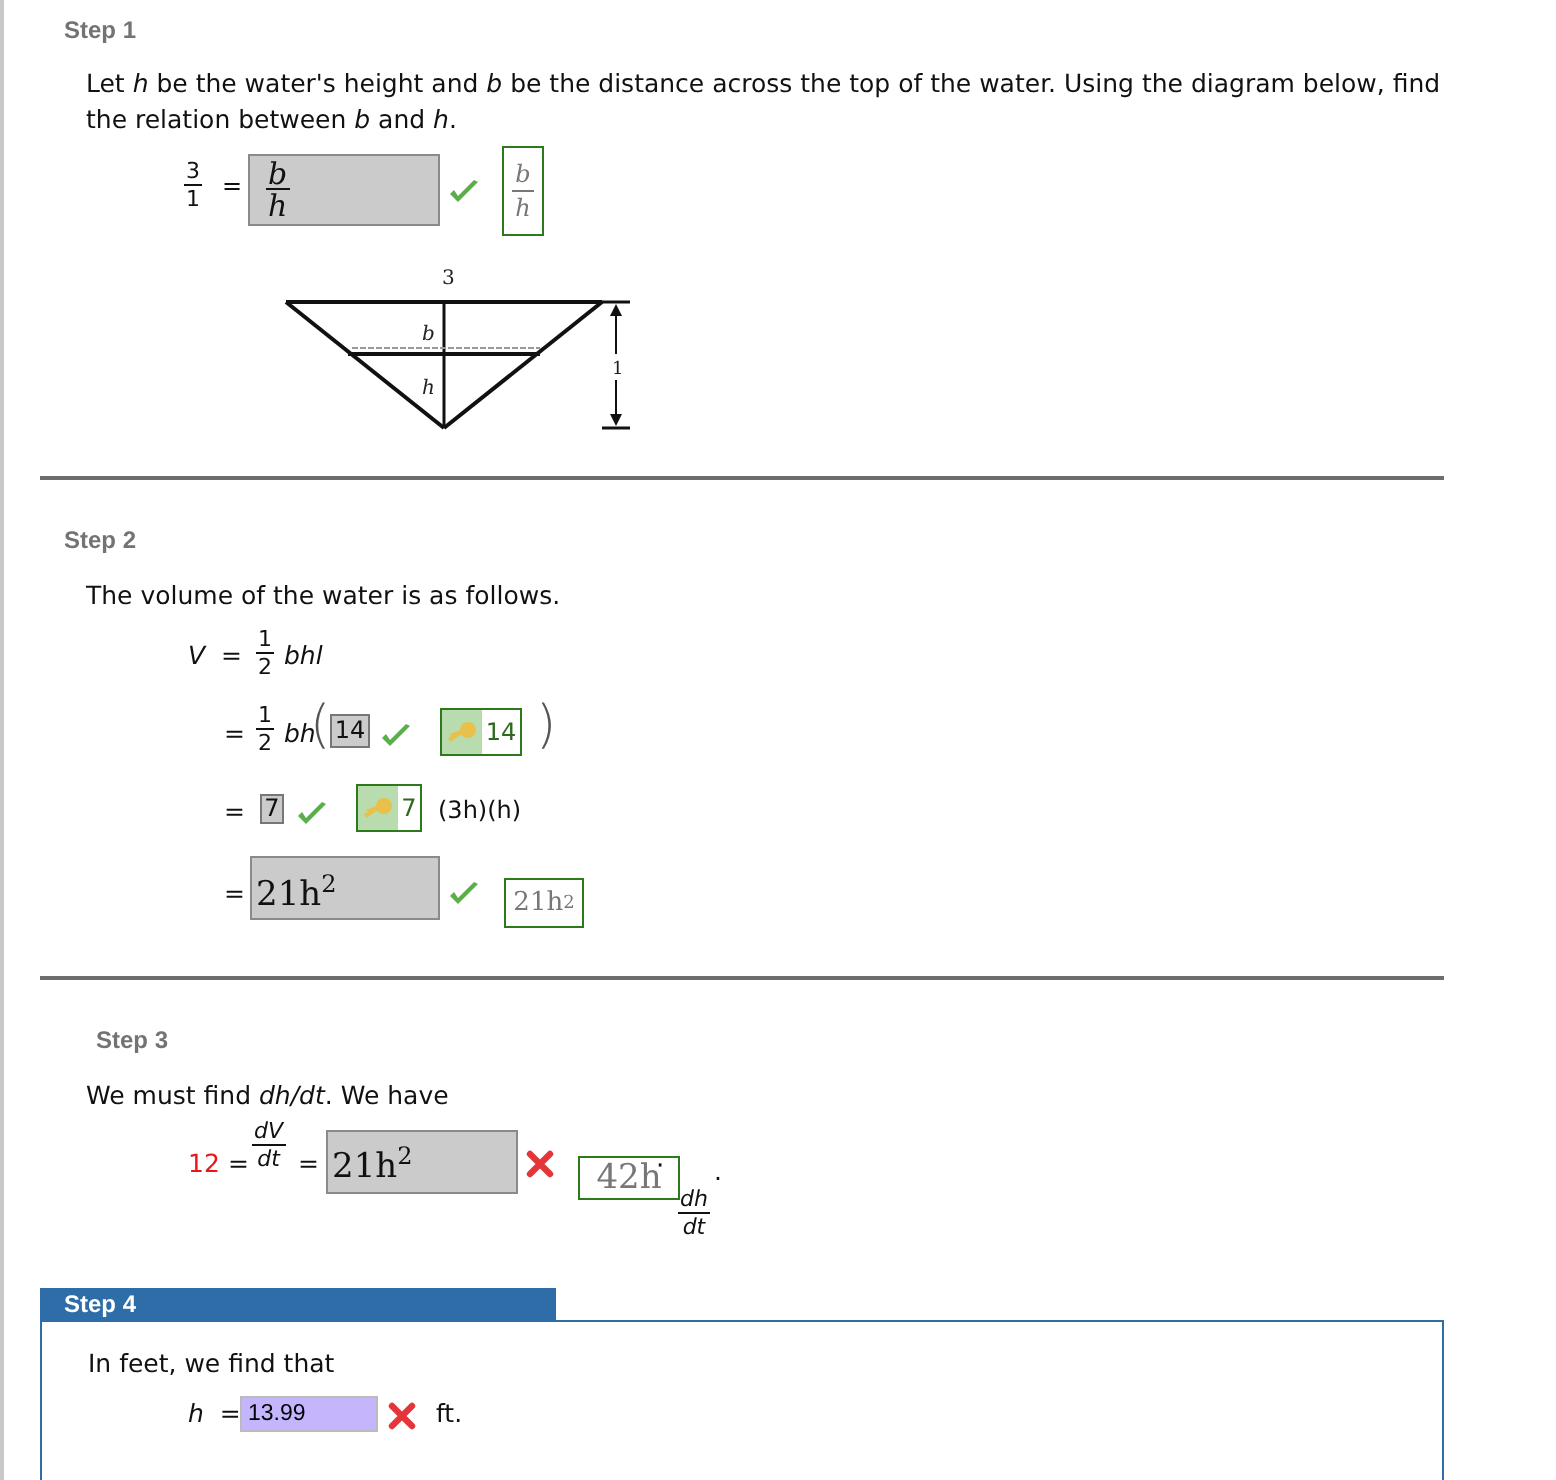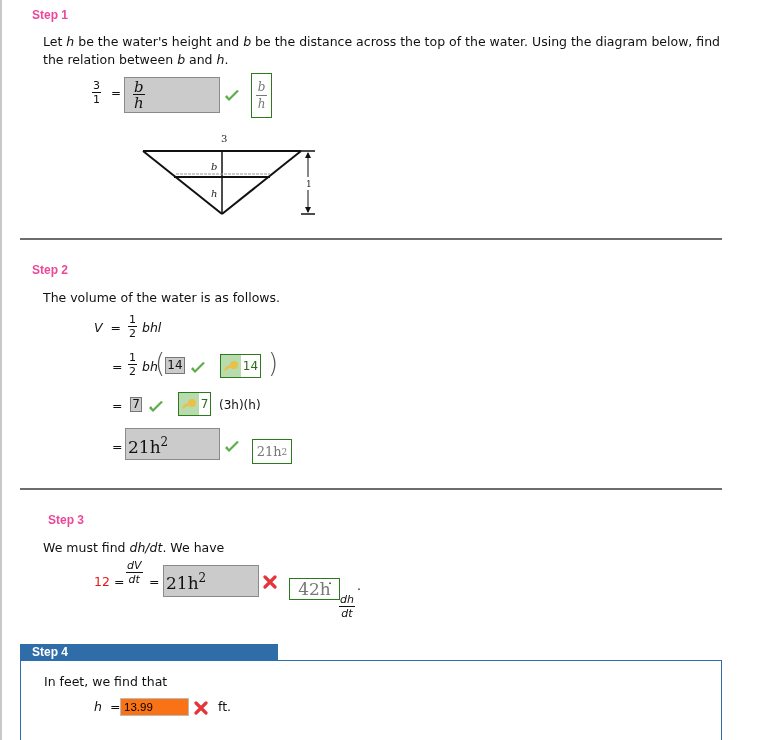--- a/index.html
+++ b/index.html
@@ -1,20 +1,20 @@
 <!DOCTYPE html>
 <html><head>
 <meta charset="utf-8">
 <style>
   html, body { margin:0; padding:0; background:#fff; }
   body { width:778px; height:740px; position:relative; overflow:hidden;
          font-family:"DejaVu Sans","Liberation Sans",sans-serif; color:#111; font-size:12.5px; }
   .leftbar { position:absolute; left:0; top:0; width:2px; height:740px; background:#c8c8c8; }
   .abs { position:absolute; }
-  .step-title { font-weight:bold; font-size:12px; color:#ec4899; font-family:"Liberation Sans",sans-serif; }
+  .step-title { font-weight:bold; font-size:12px; color:#737373; font-family:"Liberation Sans",sans-serif; }
   .para { font-size:12.5px; color:#111; line-height:18px; }
   .it { font-style:italic; }
   .serif { font-family:"DejaVu Serif","Liberation Serif",serif; }
   .sep { position:absolute; left:20px; width:702px; height:0; border-top:2px solid #6d6d6d; }
   .frac { display:inline-flex; flex-direction:column; align-items:center; vertical-align:middle; line-height:1; }
   .frac .num { border-bottom:1px solid #111; padding:0 1px 1px; font-size:11px; }
   .frac .den { padding-top:1px; font-size:11px; }
   .ans-box { position:absolute; background:#cbcbcb; border:1px solid #8a8a8a; box-sizing:border-box; }
   .small-ans { position:absolute; background:#cbcbcb; border:1px solid #777; box-sizing:border-box;
                font-size:12px; text-align:center; line-height:15px; }
@@ -22,21 +22,21 @@
   .key-box .key { background:#b8dcae; width:20px; display:flex; align-items:center; justify-content:center; }
   .key-box .val { flex:1; color:#2d6a1f; font-size:12px; display:flex; align-items:center; justify-content:center; }
   .sol-box { position:absolute; border:1px solid #2d7a1c; box-sizing:border-box; background:#fff; color:#777;
              display:flex; align-items:center; justify-content:center; font-family:"DejaVu Serif","Liberation Serif",serif; }
   .check { position:absolute; width:16px; height:14px; }
   .cross { position:absolute; width:14px; height:14px; }
   .step4-tab { position:absolute; left:20px; top:644px; width:258px; height:16px; background:#2e6da8;
                color:#fff; font-weight:bold; font-size:12px; line-height:16px; padding-left:12px; box-sizing:border-box;
                font-family:"Liberation Sans",sans-serif; }
   .step4-box { position:absolute; left:20px; top:660px; width:702px; height:90px; border:1px solid #2e6da8; border-top:1px solid #2e6da8; box-sizing:border-box; }
-  .text-input { position:absolute; border:1px solid #bbb; background:#f97316; box-sizing:border-box; font-size:11.5px;
+  .text-input { position:absolute; border:1px solid #bbb; background:#c4b5fd; box-sizing:border-box; font-size:11.5px;
                 font-family:"Liberation Sans",sans-serif; padding-left:3px; line-height:16px; }
 </style>
 </head>
 <body>
 
 <div class="leftbar"></div>
 
 <div class="abs step-title" style="left:32px;top:8px;">Step 1</div>
 <div class="abs para" style="left:43px;top:33px;width:680px;">
   <span>Let </span><span class="it">h</span><span> be the water's height and </span><span class="it">b</span><span> be the distance across the top of the water. Using the diagram below, find</span><br>

